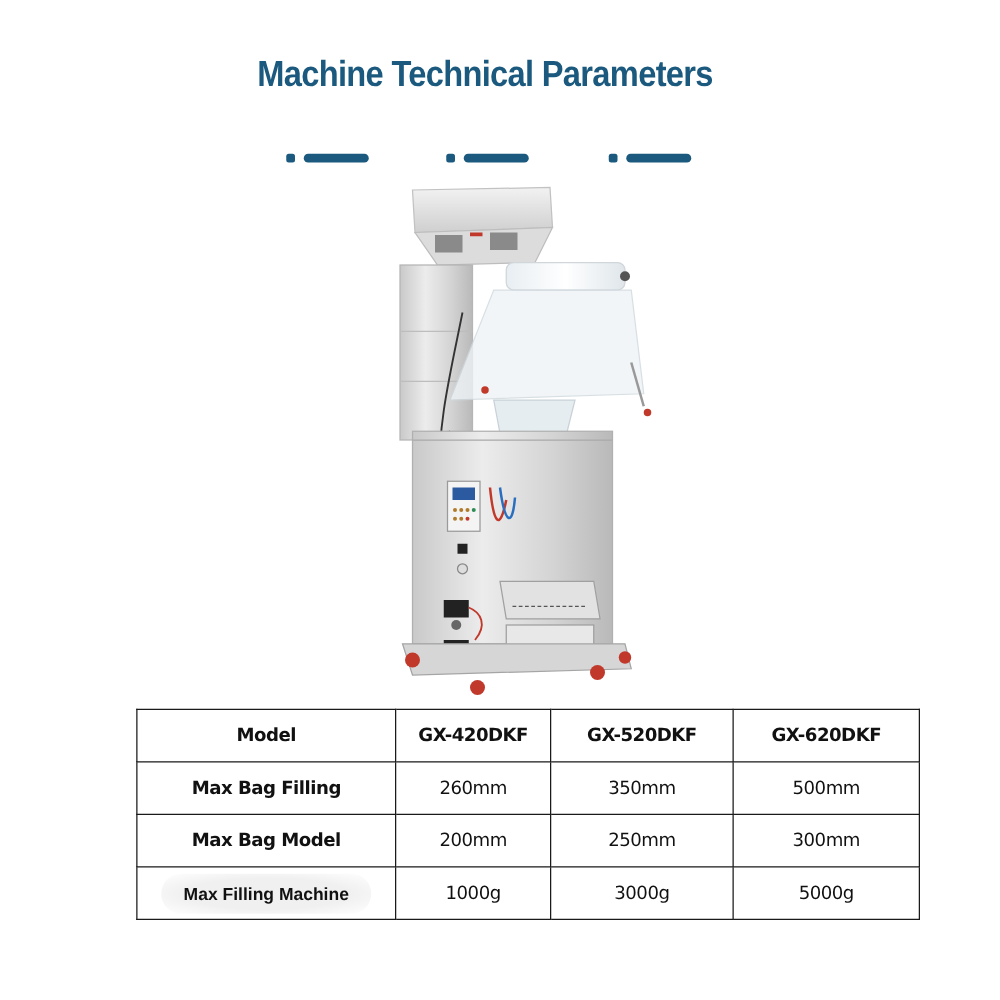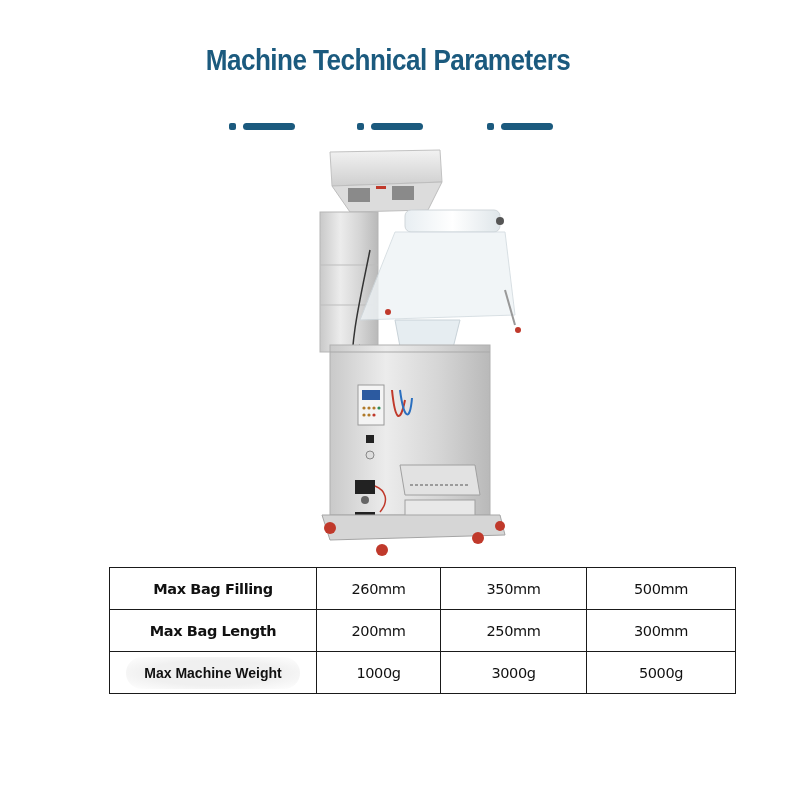--- a/index.html
+++ b/index.html
@@ -200,34 +200,40 @@
 </div>
 
 <table class="spec">
   <colgroup>
     <col class="c1">
       <col class="c2">
       <col class="c3">
       <col class="c4">
   </colgroup>
   <tbody>
+      <tr class="header">
+    <td>Model</td>
+    <td>GX-420DKF</td>
+    <td>GX-520DKF</td>
+    <td>GX-620DKF</td>
+  </tr>
   <tr>
     <td class="label">Max Bag Filling</td>
     <td>260mm</td>
     <td>350mm</td>
     <td>500mm</td>
   </tr>
   <tr>
-    <td class="label">Max Bag Length</td>
+    <td class="label">Max Bag Model</td>
     <td>200mm</td>
     <td>250mm</td>
     <td>300mm</td>
   </tr>
   <tr>
     <td class="label alt-label">
-      <span class="pill">Max Machine Weight</span>
+      <span class="pill">Max Filling Machine</span>
     </td>
     <td>1000g</td>
     <td>3000g</td>
     <td>5000g</td>
   </tr>
 </tbody>
   </table>
 
 </body></html>

